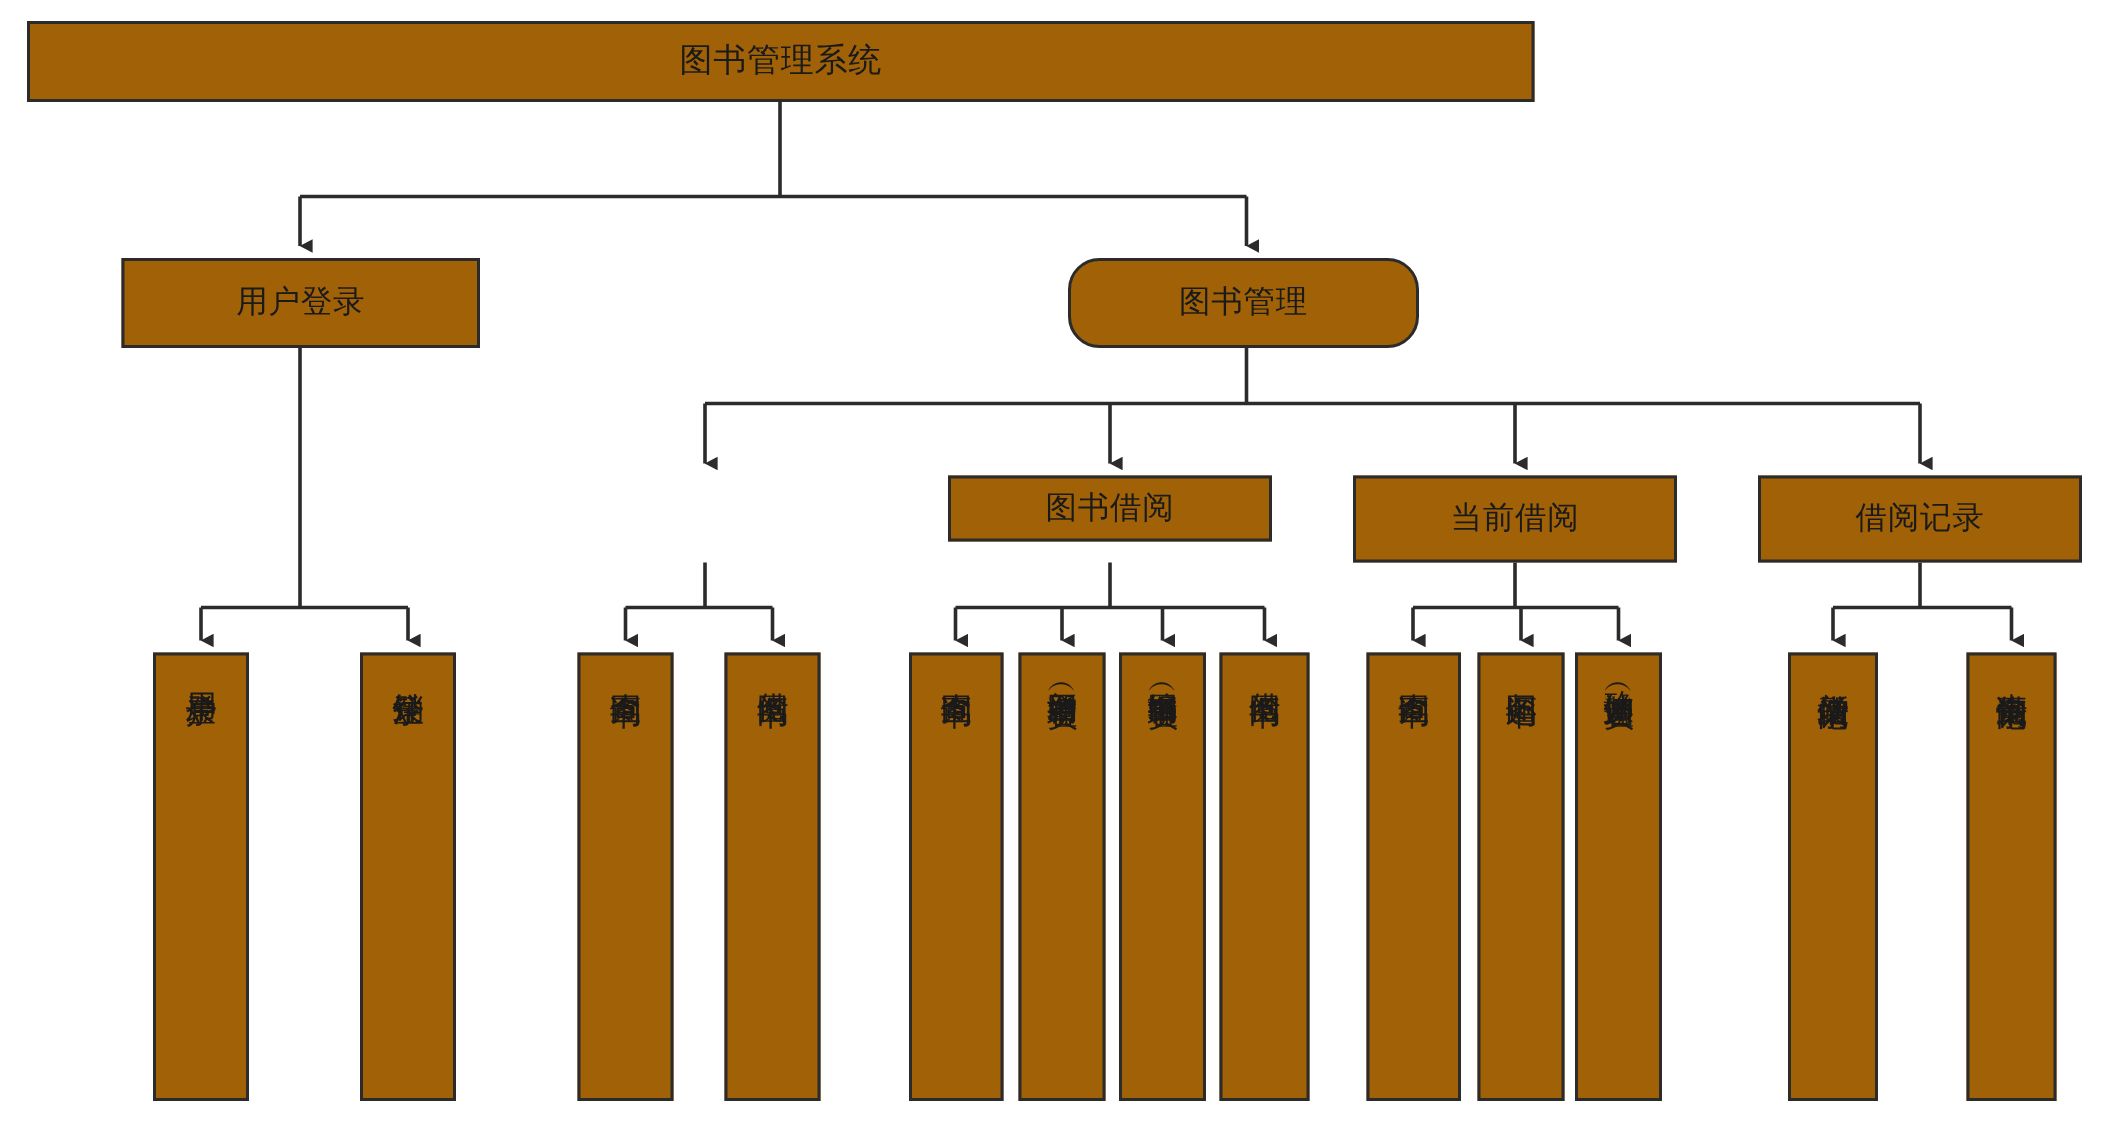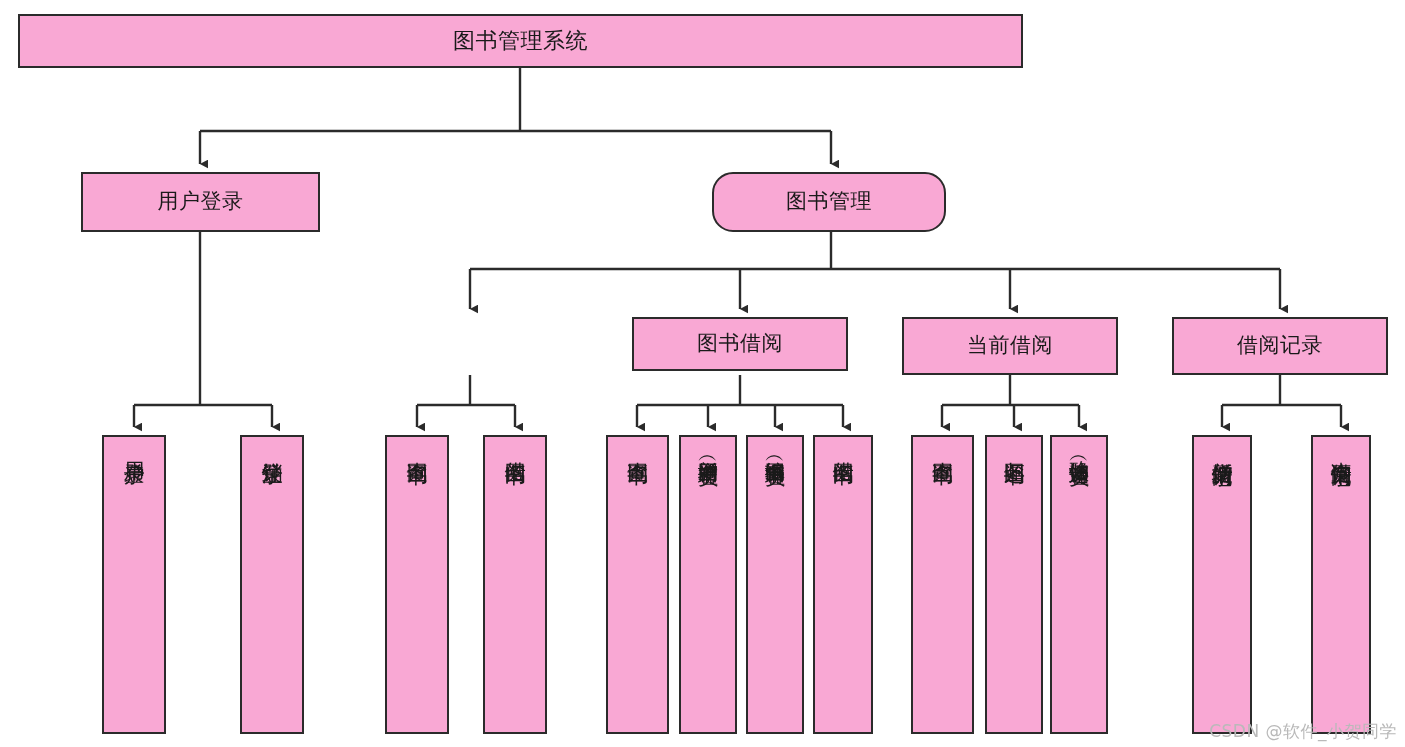--- a/index.html
+++ b/index.html
@@ -23,21 +23,21 @@
     position: absolute;
     left: 0;
     top: 0;
     width: 1405px;
     height: 747px;
     pointer-events: none;
   }
   .node {
     position: absolute;
     box-sizing: border-box;
-    background: #f9a8d4;
+    background: #a16207;
     border: 2px solid #2b2b2b;
     display: flex;
     align-items: center;
     justify-content: center;
     color: #1a1a1a;
   }
   .node .label {
     display: block;
     text-align: center;
     line-height: 1.22;
@@ -132,21 +132,21 @@
     <span class="label">图书管理系统</span>
   </div>
 
   <div class="node horiz" style="left:81px; top:172px; width:239px; height:60px;">
     <span class="label">用户登录</span>
   </div>
   <div class="node horiz" style="left:712px; top:172px; width:234px; height:60px;border-radius:21px;">
     <span class="label">图书管理</span>
   </div>
 
-  <div class="node horiz" style="left:632px; top:317px; width:216px; height:54px;">
+  <div class="node horiz" style="left:632px; top:317px; width:216px; height:44px;">
     <span class="label">图书借阅</span>
   </div>
   <div class="node horiz" style="left:1172px; top:317px; width:216px; height:58px;">
     <span class="label">借阅记录</span>
   </div>
   <div class="node horiz" style="left:902px; top:317px; width:216px; height:58px;">
     <span class="label">当前借阅</span>
   </div>
 
   <div class="node vert" style="left:102px; top:435px; width:64px; height:299px;">
@@ -186,15 +186,14 @@
     <span class="label">确认归还（管理员）</span>
   </div>
 
   <div class="node vert" style="left:1192px; top:435px; width:60px; height:299px;">
     <span class="label">新增借阅记录</span>
   </div>
   <div class="node vert" style="left:1311px; top:435px; width:60px; height:299px;">
     <span class="label">查询借阅记录</span>
   </div>
 
-  <div id="watermark">CSDN @软件_小贺同学</div>
 
 </div>
 
 </body></html>

